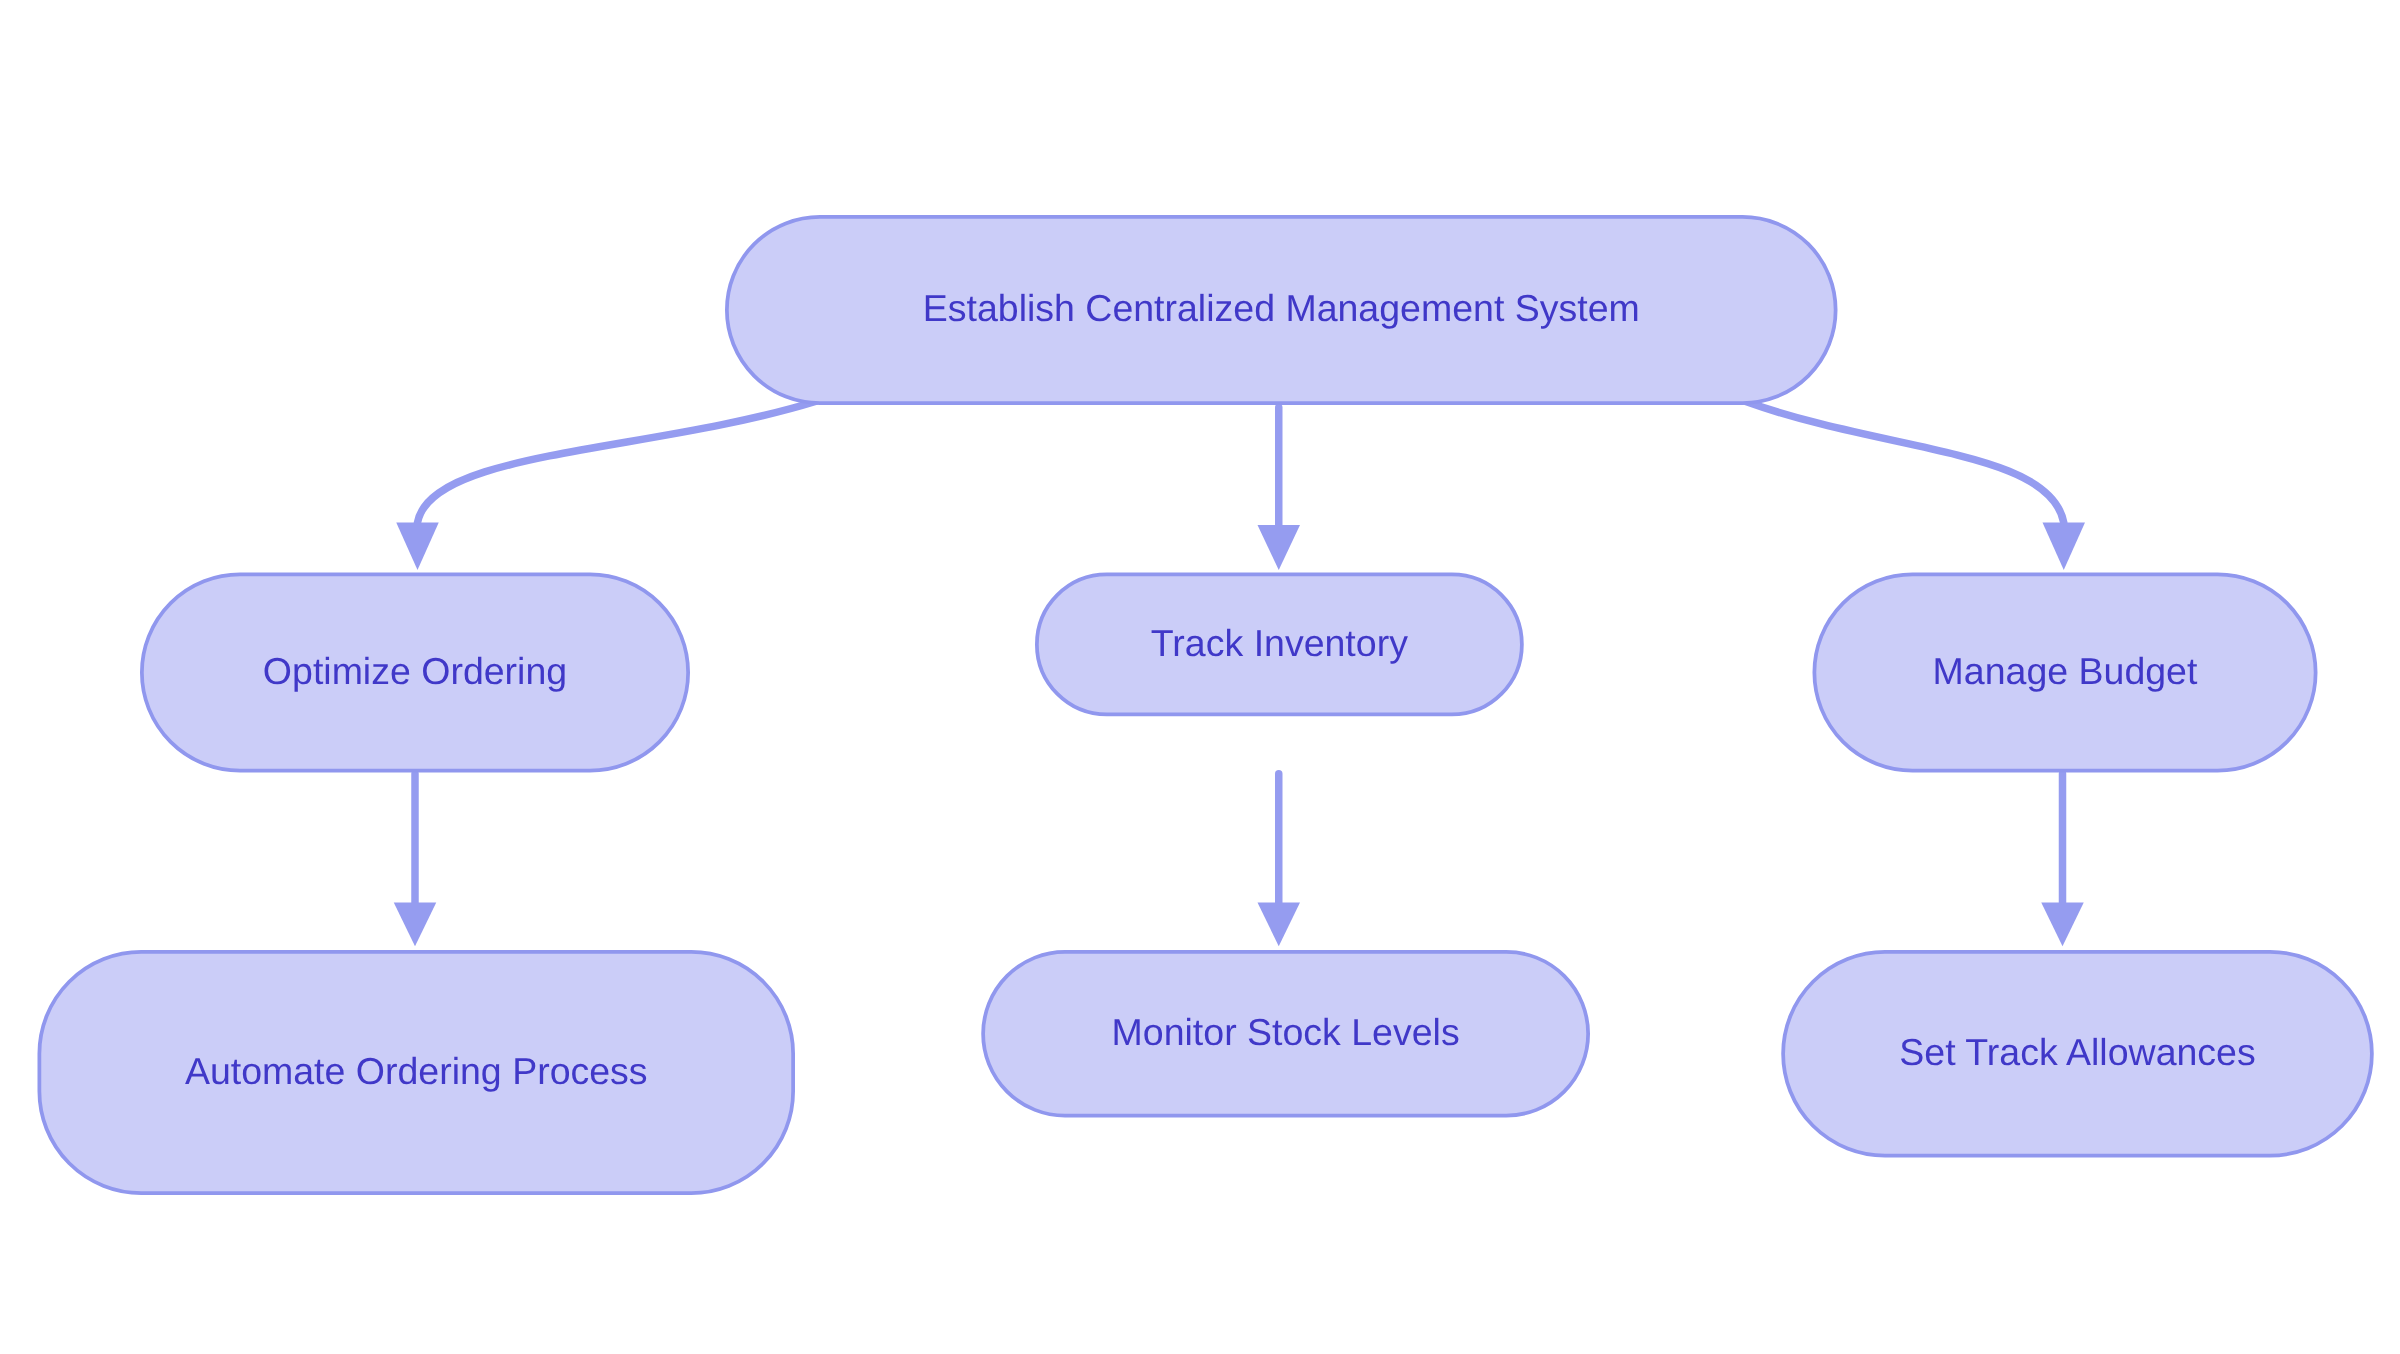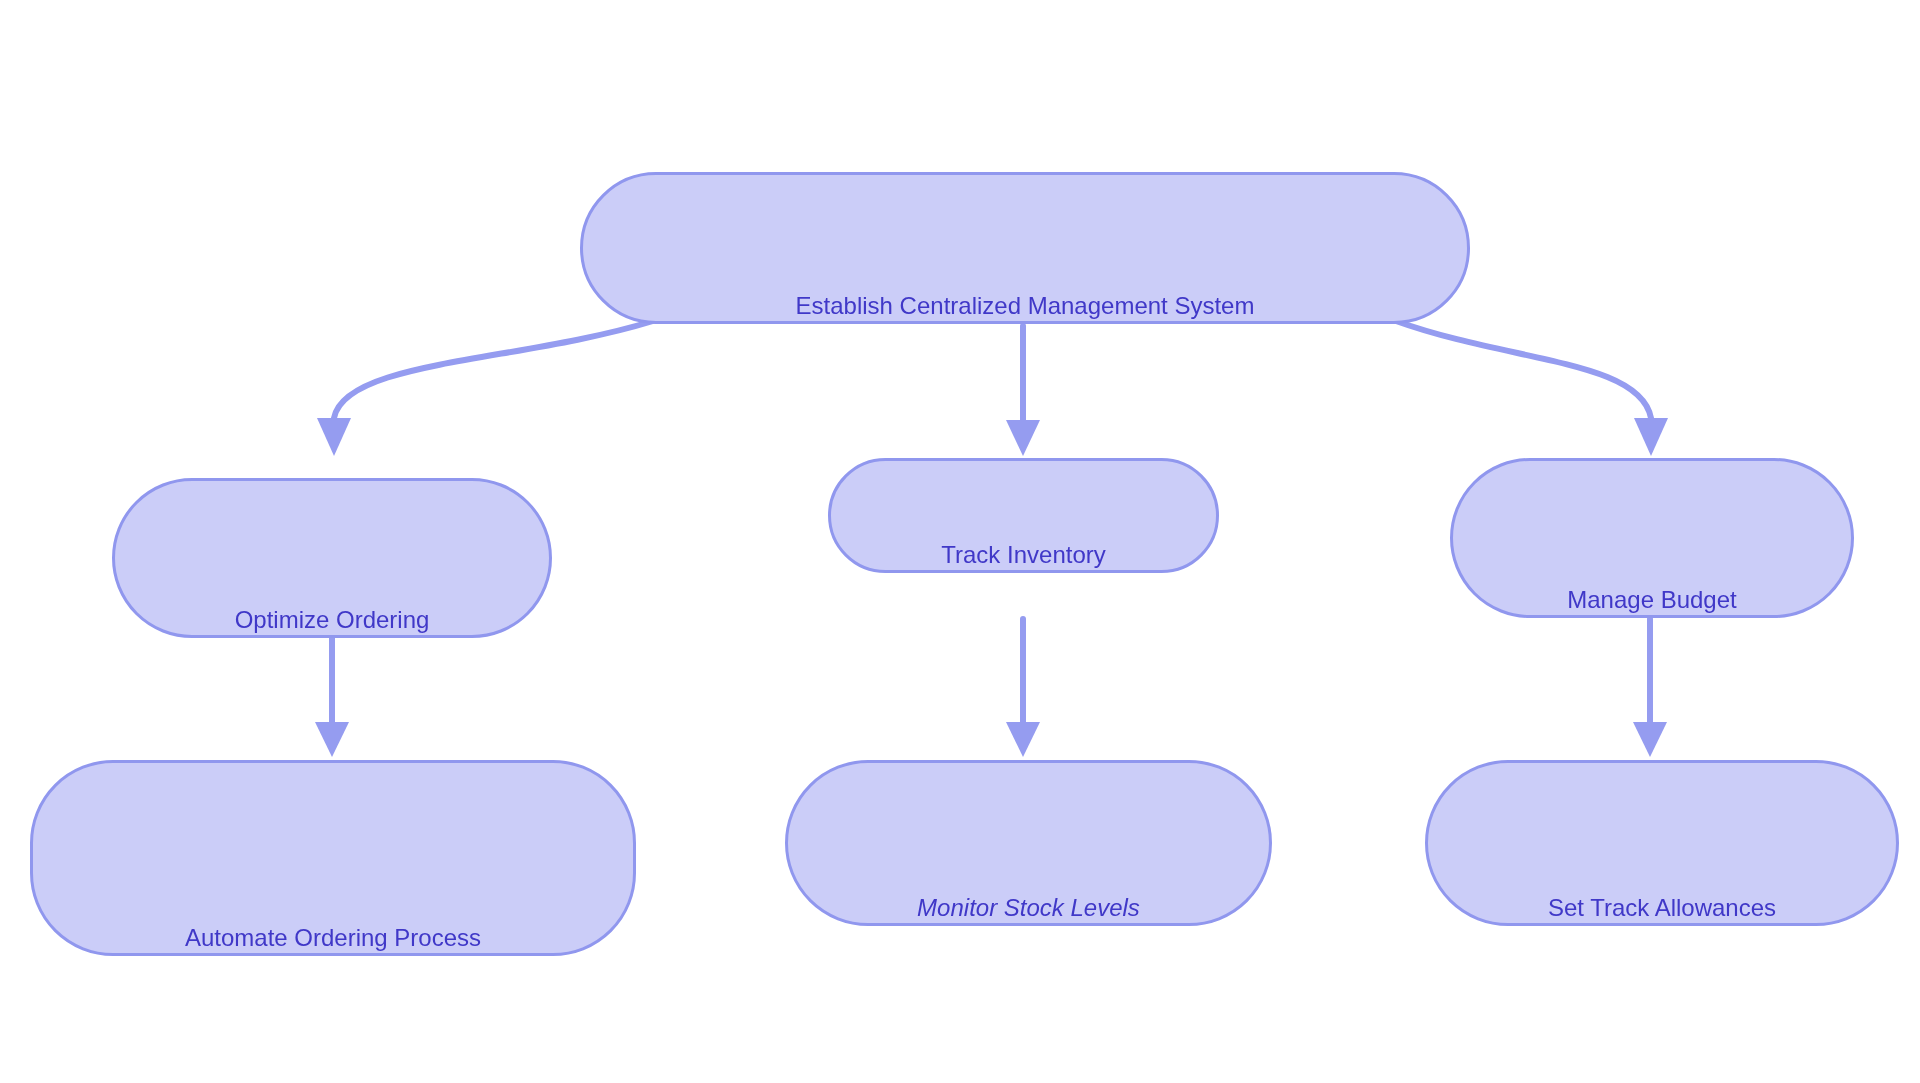--- a/index.html
+++ b/index.html
@@ -35,36 +35,36 @@
     stroke-width: 6;
     stroke-linecap: round;
   }
   .arrowhead {
     fill: var(--edge);
     stroke: none;
   }
   .node {
     position: absolute;
     display: flex;
-    align-items: flex-end;
+    align-items: center;
     justify-content: center;
     background: var(--node-fill);
     border: 3px solid var(--node-border);
     color: var(--text);
-    font-size: 24px;
+    font-size: 30px;
     line-height: 1.2;
     text-align: center;
     white-space: nowrap;
   }
   .node-root      { left: 580px;  top: 172px; width: 890px; height: 152px; border-radius: 76px; }
-  .node-optimize  { left: 112px;  top: 458px; width: 440px; height: 160px; border-radius: 80px; margin-top: 20px; }
+  .node-optimize  { left: 112px;  top: 458px; width: 440px; height: 160px; border-radius: 80px; }
   .node-track     { left: 828px;  top: 458px; width: 391px; height: 115px; border-radius: 80px; }
   .node-budget    { left: 1450px; top: 458px; width: 404px; height: 160px; border-radius: 80px; }
   .node-automate  { left: 30px;   top: 760px; width: 606px; height: 196px; border-radius: 83px; }
-  .node-monitor   { left: 785px;  top: 760px; width: 487px; height: 166px; border-radius: 83px; font-style: italic; }
+  .node-monitor   { left: 785px;  top: 760px; width: 487px; height: 134px; border-radius: 83px; }
   .node-setstaff  { left: 1425px; top: 760px; width: 474px; height: 166px; border-radius: 83px; }
 </style>
 </head>
 <body>
 
 <div class="canvas">
 
   <svg class="edges" viewBox="0 0 1920 1083" xmlns="http://www.w3.org/2000/svg">
 
     <path class="edge-path" d="M 653 321 C 520 362, 345 360, 334 418"></path>

